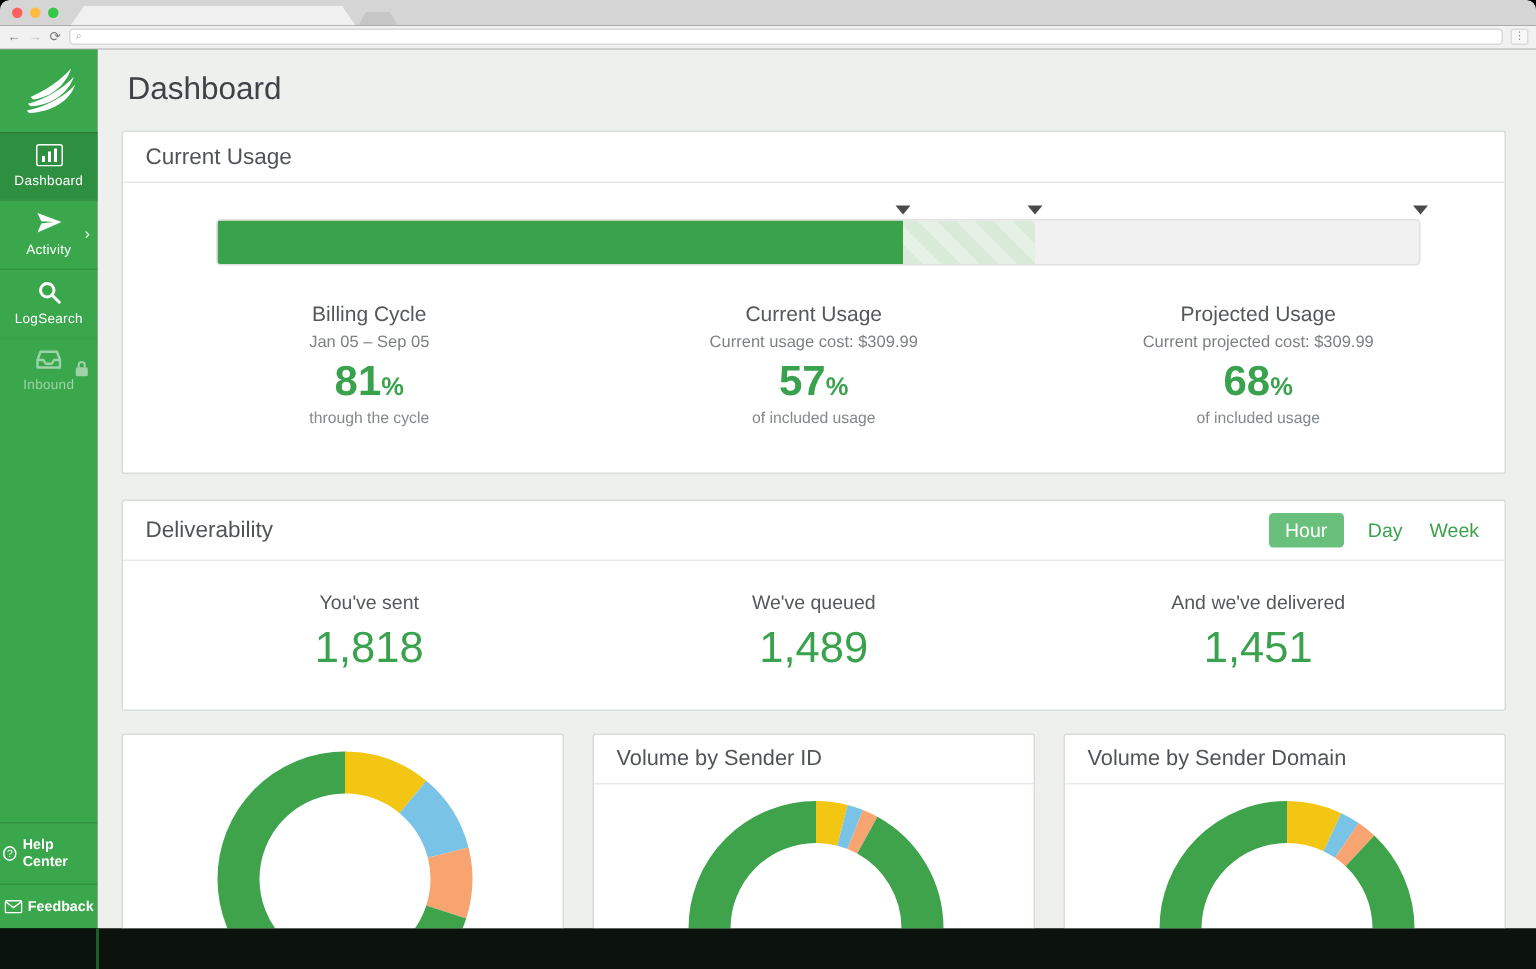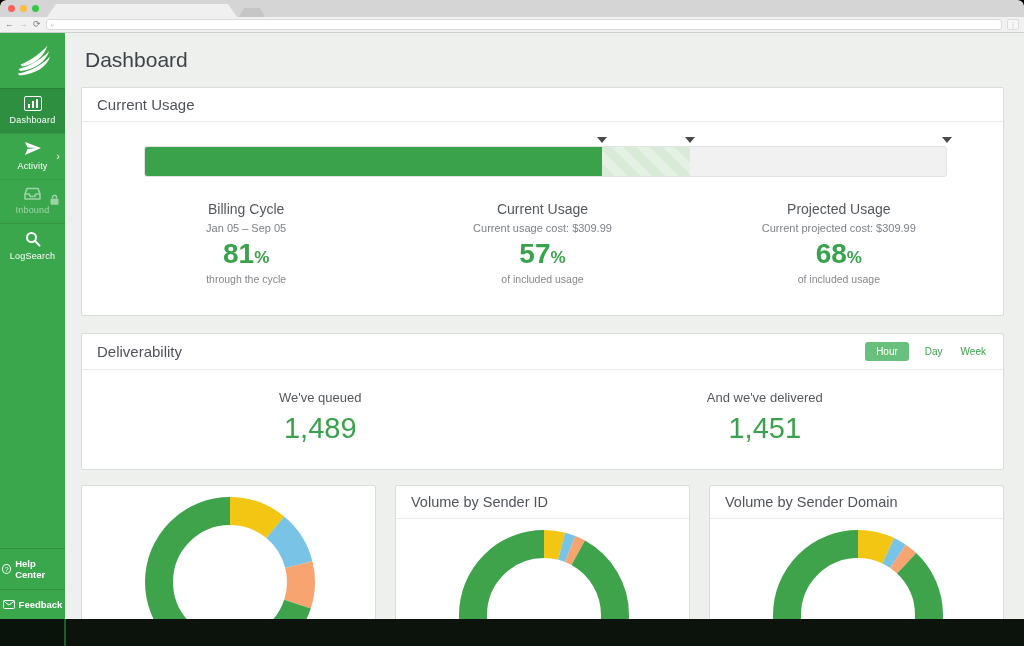--- a/index.html
+++ b/index.html
@@ -72,21 +72,21 @@
   .stat { flex:1; text-align:center; }
   .stat-title { font-size:14px; color:#54585c; }
   .stat-sub { font-size:11px; color:#7d8186; margin-top:5px; }
   .stat-value { font-size:28px; color:#3aa24c; font-weight:700; margin-top:4px; }
   .stat-value .unit { font-size:17px; }
   .stat-caption { font-size:10.5px; color:#84888c; margin-top:3px; }
 
   
   .deliv-card { margin-top:17px; }
   .toggle-group { display:flex; align-items:center; gap:14px; }
-  .toggle { font-size:10px; color:#3aa24c; cursor:pointer; padding:3px 2px; }
+  .toggle { font-size:13px; color:#3aa24c; cursor:pointer; padding:3px 2px; }
   .toggle.active { background:#69c07d; color:#fff; border-radius:3px; padding:4px 11px; }
   .deliv-body { display:flex; padding:20px 16px 24px; }
   .dstat { flex:1; text-align:center; }
   .dstat-label { font-size:13px; color:#54585c; }
   .dstat-value { font-size:29px; color:#3aa24c; font-weight:500; margin-top:7px; }
 
   
   .charts-row { display:flex; gap:19px; margin-top:15px; }
   .chart-card { flex:1; height:220px; overflow:hidden; }
   .chart-card .card-head { font-size:14.5px; }
@@ -152,43 +152,43 @@
       <div class="side-item">
         <span class="icon">
           <svg width="18" height="16" viewBox="0 0 18 16">
             <path d="M1 14 L17 7 L1 1 L3.5 6.5 L12 7 L3.5 8 Z" fill="#fff"></path>
           </svg>
         </span>
         <span class="lbl">Activity</span>
         <span class="chev">›</span>
       </div>
 
+      <div class="side-item">
+        <span class="icon">
+          <svg width="16" height="16" viewBox="0 0 16 16">
+            <circle cx="6.5" cy="6.5" r="4.5" fill="none" stroke="#fff" stroke-width="2"></circle>
+            <line x1="10" y1="10" x2="14.5" y2="14.5" stroke="#fff" stroke-width="2" stroke-linecap="round"></line>
+          </svg>
+        </span>
+        <span class="lbl">LogSearch</span>
+      </div>
+
       <div class="side-item locked">
         <span class="icon">
           <svg width="17" height="14" viewBox="0 0 17 14">
             <path d="M1 7 L3 1.5 H14 L16 7 V12 H1 Z M1 7 H5 L6.5 9.5 H10.5 L12 7 H16" fill="none" stroke="#fff" stroke-width="1.6" stroke-linejoin="round"></path>
           </svg>
         </span>
         <span class="lbl">Inbound</span>
         <span class="lock icon">
           <svg width="9" height="11" viewBox="0 0 9 11">
             <rect x="0.5" y="4.5" width="8" height="6" rx="1" fill="#fff"></rect>
             <path d="M2.5 4.5 V3 a2 2 0 0 1 4 0 V4.5" fill="none" stroke="#fff" stroke-width="1.4"></path>
           </svg>
         </span>
-      </div>
-
-      <div class="side-item">
-        <span class="icon">
-          <svg width="16" height="16" viewBox="0 0 16 16">
-            <circle cx="6.5" cy="6.5" r="4.5" fill="none" stroke="#fff" stroke-width="2"></circle>
-            <line x1="10" y1="10" x2="14.5" y2="14.5" stroke="#fff" stroke-width="2" stroke-linecap="round"></line>
-          </svg>
-        </span>
-        <span class="lbl">LogSearch</span>
       </div>
 
       <div class="side-spacer"></div>
 
       <div class="side-foot">
         <span class="qmark">?</span>
         <span>Help Center</span>
       </div>
       <div class="side-foot">
         <span class="icon">
@@ -244,20 +244,24 @@
       <div class="card deliv-card">
         <div class="card-head">
           <span>Deliverability</span>
           <div class="toggle-group">
             <span class="toggle active">Hour</span>
             <span class="toggle">Day</span>
             <span class="toggle">Week</span>
           </div>
         </div>
         <div class="deliv-body">
+          <div class="dstat">
+            <div class="dstat-label">You've sent</div>
+            <div class="dstat-value">1,818</div>
+          </div>
           <div class="dstat">
             <div class="dstat-label">We've queued</div>
             <div class="dstat-value">1,489</div>
           </div>
           <div class="dstat">
             <div class="dstat-label">And we've delivered</div>
             <div class="dstat-value">1,451</div>
           </div>
         </div>
       </div>

